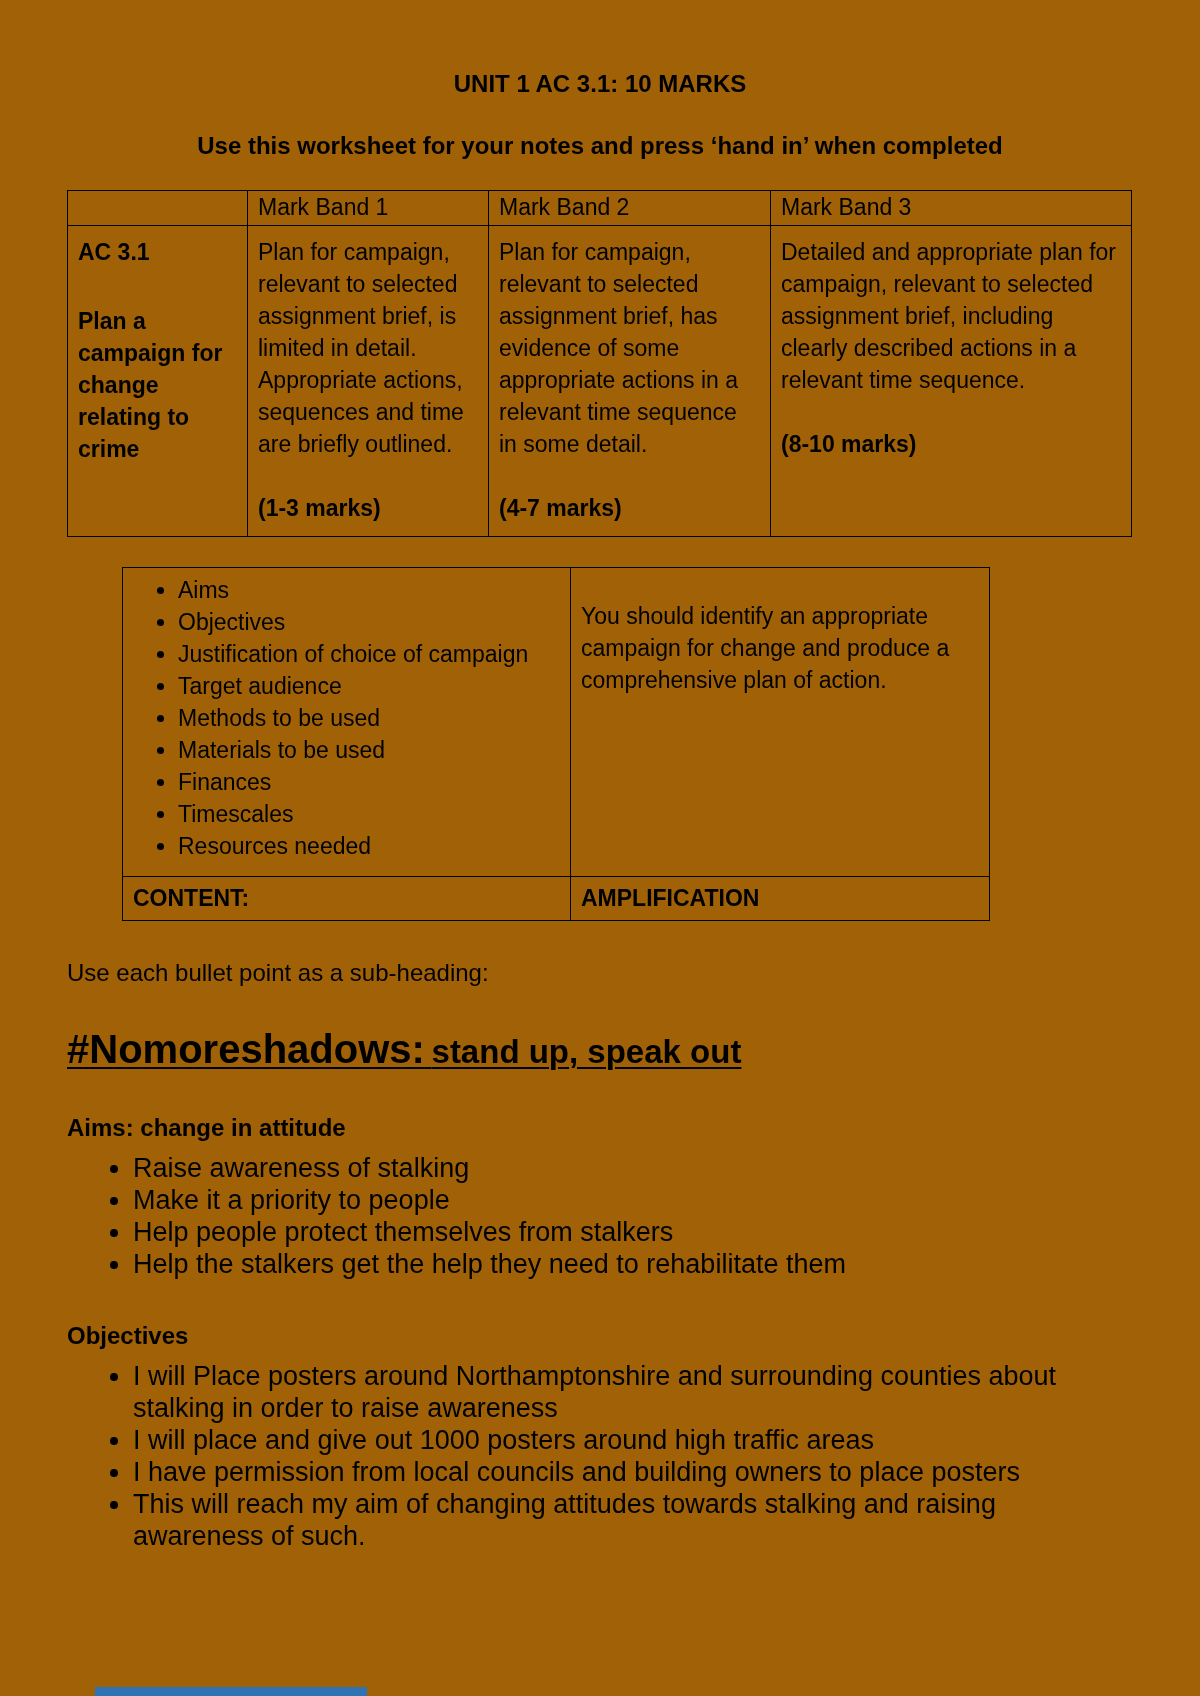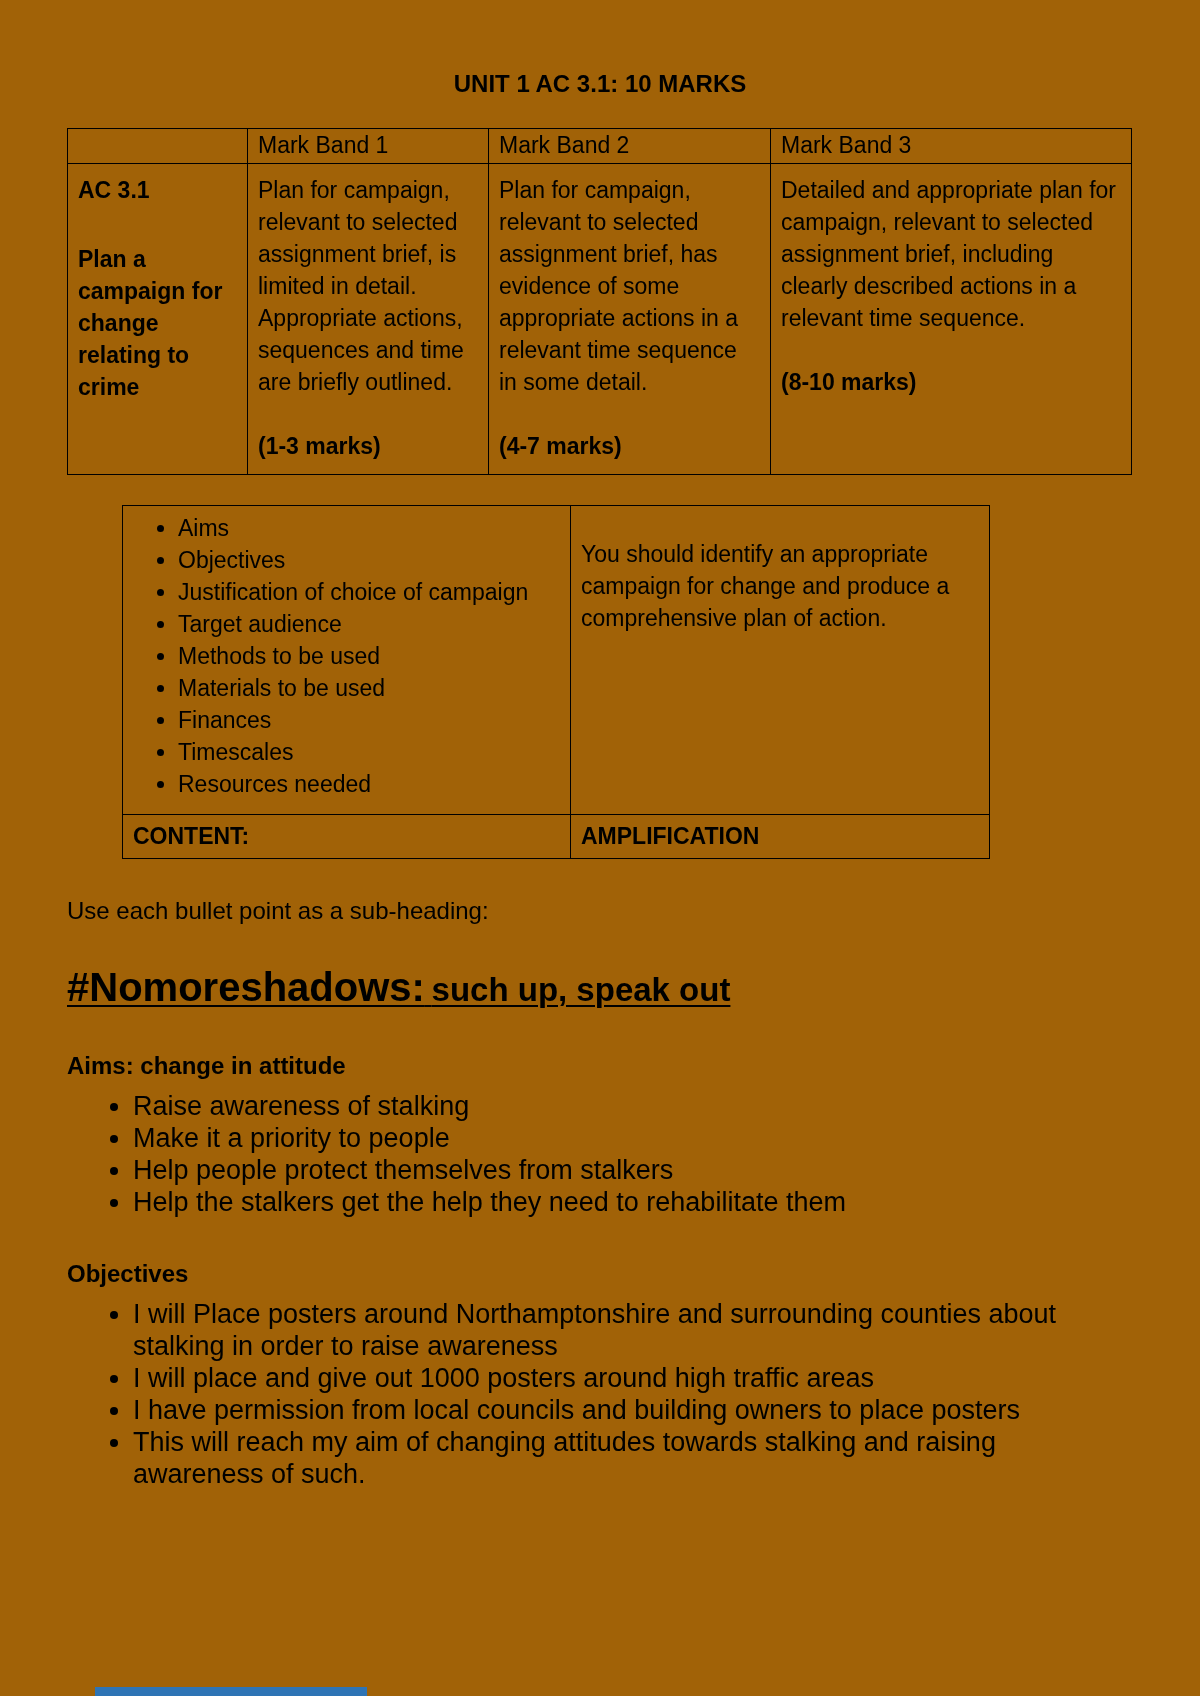--- a/index.html
+++ b/index.html
@@ -91,20 +91,21 @@
     background: #2e74b5;
   }
 </style>
 </head>
 <body>
 
 <div class="page">
   <div class="content">
 
     <h1 class="doc-title">UNIT 1 AC 3.1: 10 MARKS</h1>
+    <p class="doc-subtitle">Use this worksheet for your notes and press ‘hand in’ when completed</p>
 
     <table class="mark-table">
       <colgroup>
         <col style="width:180px">
           <col style="width:241px">
           <col style="width:282px">
           <col style="width:361px">
       </colgroup>
       <tbody>
           <tr>
@@ -160,21 +161,21 @@
       </tr>
       <tr>
         <th>CONTENT:</th>
         <th>AMPLIFICATION</th>
       </tr>
     </tbody>
       </table>
 
     <p class="instruction">Use each bullet point as a sub-heading:</p>
 
-    <h2 class="campaign-heading"><span class="campaign-main">#Nomoreshadows:</span> <span class="campaign-sub">such up, speak out</span></h2>
+    <h2 class="campaign-heading"><span class="campaign-main">#Nomoreshadows:</span> <span class="campaign-sub">stand up, speak out</span></h2>
 
     <h3 class="section-heading">Aims: change in attitude</h3>
     <ul class="notes-list">
       <li>Raise awareness of stalking</li>
       <li>Make it a priority to people</li>
       <li>Help people protect themselves from stalkers</li>
       <li>Help the stalkers get the help they need to rehabilitate them</li>
     </ul>
 
     <h3 class="section-heading">Objectives</h3>

